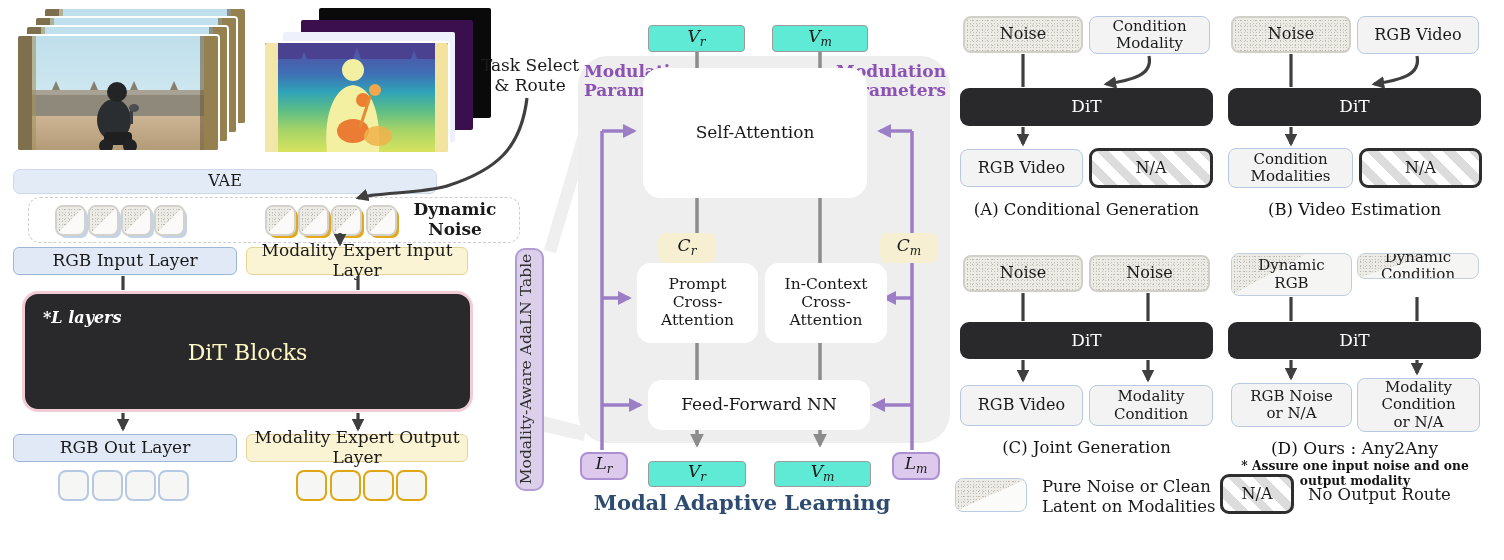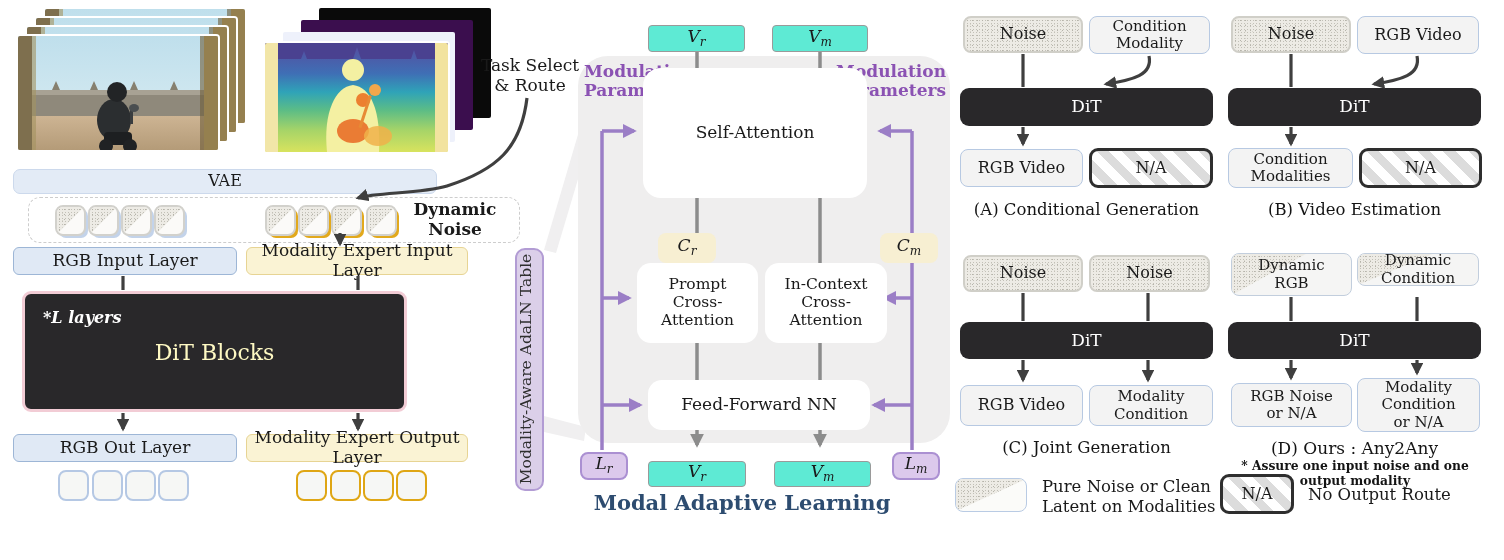--- a/index.html
+++ b/index.html
@@ -165,21 +165,21 @@
 
   
   <div class="box blue" style="left:13px;top:247px;width:224px;height:28px;font-size:17px">
     <span>RGB Input Layer</span>
   </div>
   <div class="box yellowbx" style="left:246px;top:247px;width:222px;height:28px;font-size:17px">
     <span>Modality Expert Input Layer</span>
   </div>
 
   
-  <div class="abs" style="left:22px;top:291px;width:385px;height:121px;background:#29282a;border:3px solid #f2ccd5;border-radius:9px">
+  <div class="abs" style="left:22px;top:291px;width:451px;height:121px;background:#29282a;border:3px solid #f2ccd5;border-radius:16px">
     <div class="abs" style="left:18px;top:14px;color:#fff;font-style:italic;font-weight:bold;font-size:16px">*L layers</div>
     <div class="abs" style="left:0;top:46px;width:100%;text-align:center;color:#fef9c3;font-size:22px">DiT Blocks</div>
   </div>
 
   
   <div class="abs" style="left:515px;top:248px;width:29px;height:243px;background:#dbcfe9;border:2px solid #b29cd4;border-radius:10px"></div>
   <div class="abs" style="left:408px;top:356px;width:243px;height:26px;transform:rotate(-90deg);text-align:center;font-size:15.5px;color:#2e2e2e">Modality-Aware AdaLN Table</div>
 
   
   <div class="box blue" style="left:13px;top:434px;width:224px;height:28px;font-size:17px">
@@ -338,21 +338,21 @@
   <div class="box panelio" style="left:1089px;top:385px;width:124px;height:41px;font-size:15px">
       <span style="width:90px">Modality Condition</span>
     </div>
   <div class="caption" style="left:960px;top:438px;width:253px">(C) Joint Generation</div>
 
   
   <div class="box dynbox" style="left:1231px;top:253px;width:121px;height:43px;font-size:15px">
       <div class="tri2 noisebg"></div>
       <span style="width:80px;z-index:1">Dynamic RGB</span>
     </div>
-  <div class="box dynbox" style="left:1357px;top:253px;width:122px;height:33px;font-size:15px">
+  <div class="box dynbox" style="left:1357px;top:253px;width:122px;height:26px;font-size:15px">
       <div class="tri2 noisebg"></div>
       <span style="width:80px;z-index:1">Dynamic Condition</span>
     </div>
   <div class="box ditbar" style="left:1228px;top:322px;width:253px;height:37px">
       <span>DiT</span>
     </div>
   <div class="box panelio" style="left:1231px;top:383px;width:121px;height:44px;font-size:15px">
       <span style="width:90px">RGB Noise or N/A</span>
     </div>
   <div class="box panelio" style="left:1357px;top:378px;width:123px;height:54px;font-size:15px">

